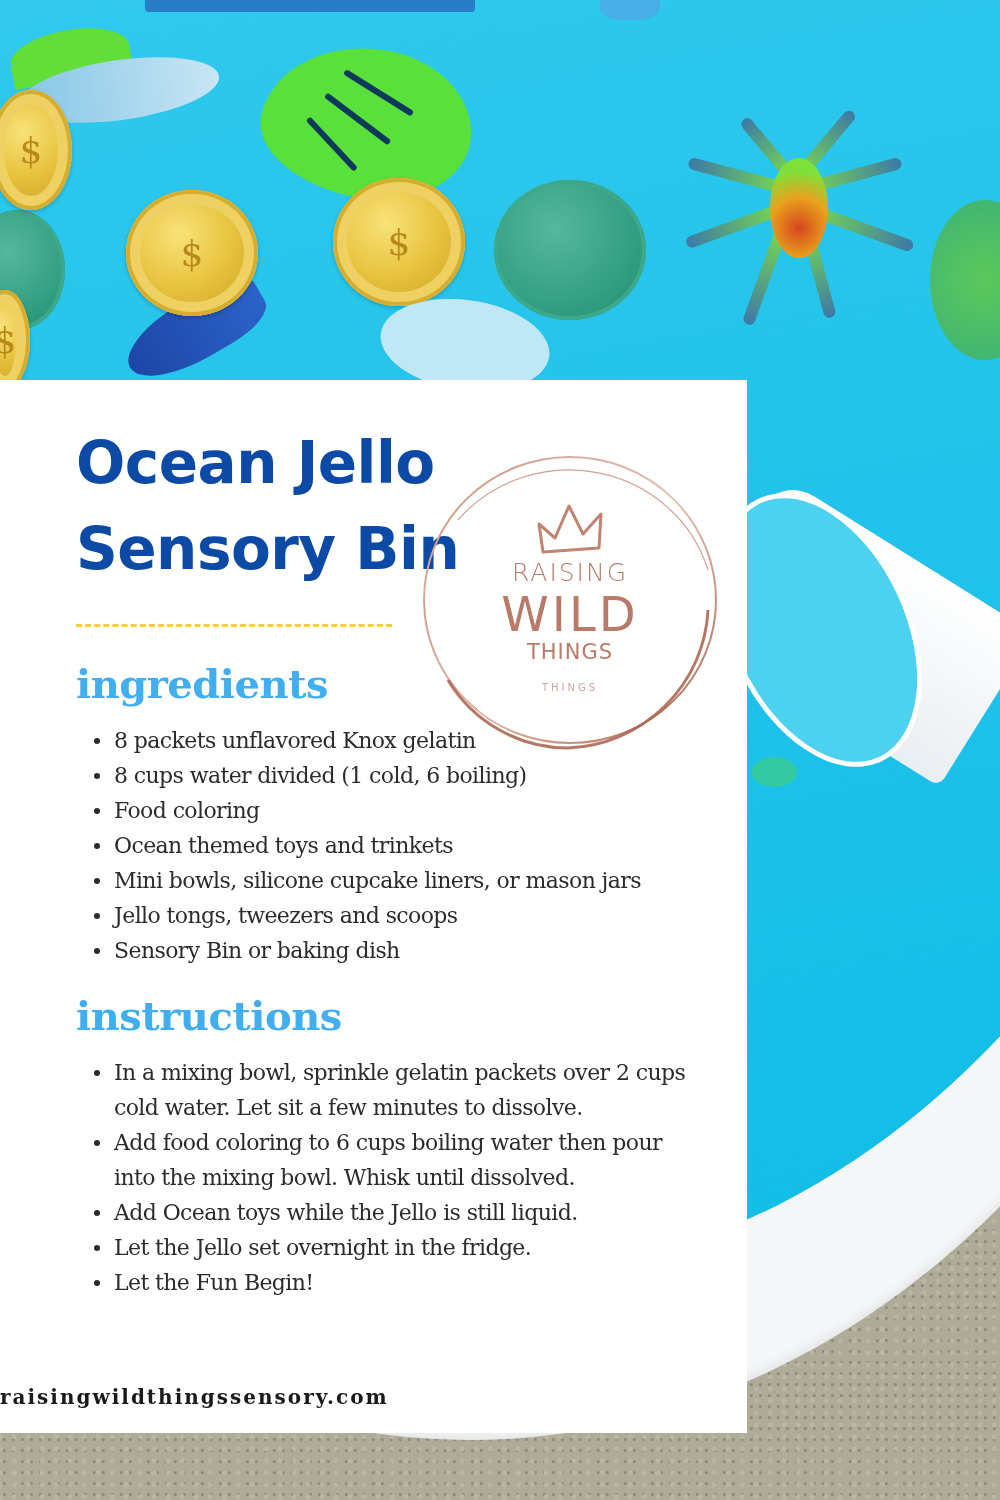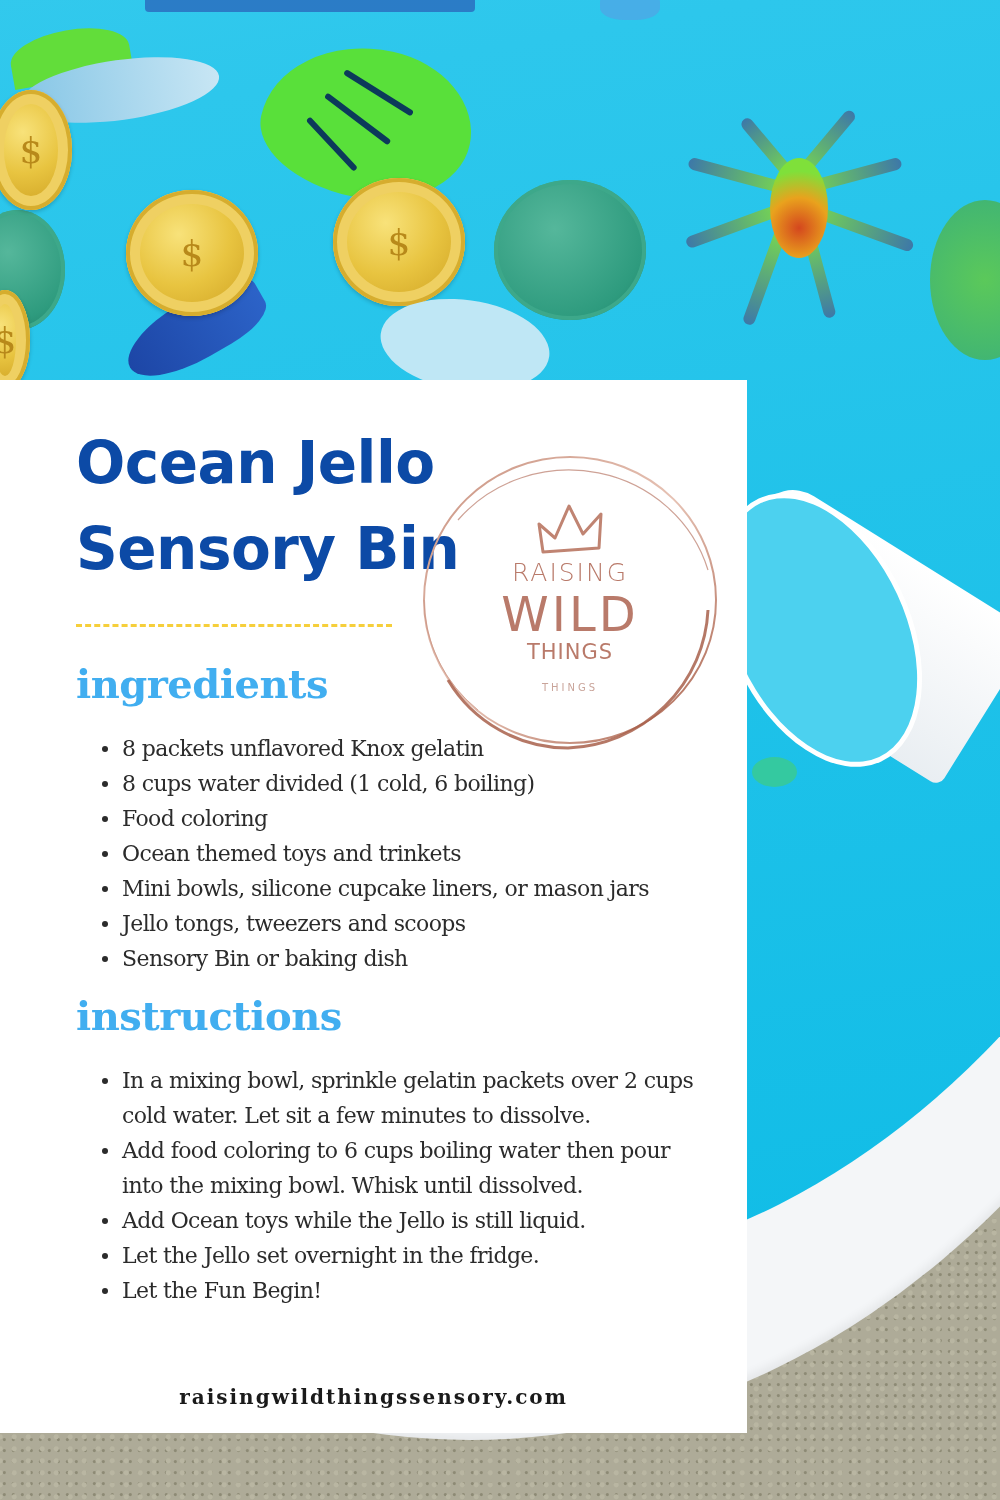--- a/index.html
+++ b/index.html
@@ -69,28 +69,28 @@
   .logo-raising { top: 108px; font-size: 25px; letter-spacing: 2px; font-weight: 300; }
   .logo-wild { top: 140px; font-size: 48px; letter-spacing: 3px; line-height: 48px; }
   .logo-things { top: 190px; font-size: 21px; letter-spacing: 1px; }
   .logo-sensory { top: 232px; font-size: 10px; letter-spacing: 3px; color: #c9a49a; }
 
   .section-head { position: absolute; left: 76px; margin: 0; font-family: "DejaVu Serif", serif; font-weight: bold;
                   font-size: 40px; color: #41aef0; letter-spacing: -0.5px; }
   .ingredients-head { top: 280px; }
   .instructions-head { top: 612px; }
 
-  ul.list { position: absolute; left: 86px; margin: 12px; padding: 0 0 0 24px; list-style: none;
+  ul.list { position: absolute; left: 86px; margin: 4px; padding: 0 0 0 24px; list-style: none;
             font-family: "DejaVu Serif", serif; font-size: 22px; color: #2b2b2b; letter-spacing: -0.6px; }
   ul.list li { position: relative; line-height: 35px; }
   ul.list li::before { content: ""; position: absolute; left: -20px; top: 15px; width: 6px; height: 6px; border-radius: 50%; background: #2b2b2b; }
   .ingredients-list { top: 339px; width: 620px; }
   .instructions-list { top: 671px; width: 580px; }
 
-  .website { position: absolute; left: 0; width: 747px; top: 1005px; text-align: center;
+  .website { position: absolute; left: 0; width: 747px; top: 1005px; 
              font-family: "DejaVu Serif", serif; font-weight: bold; font-size: 20px; letter-spacing: 2px; color: #1a1a1a; }
 </style>
 </head>
 <body>
 
 <div class="bg">
   <div class="countertop"></div>
   <div class="tray-rim"></div>
   <div class="tray-jello"></div>
 

